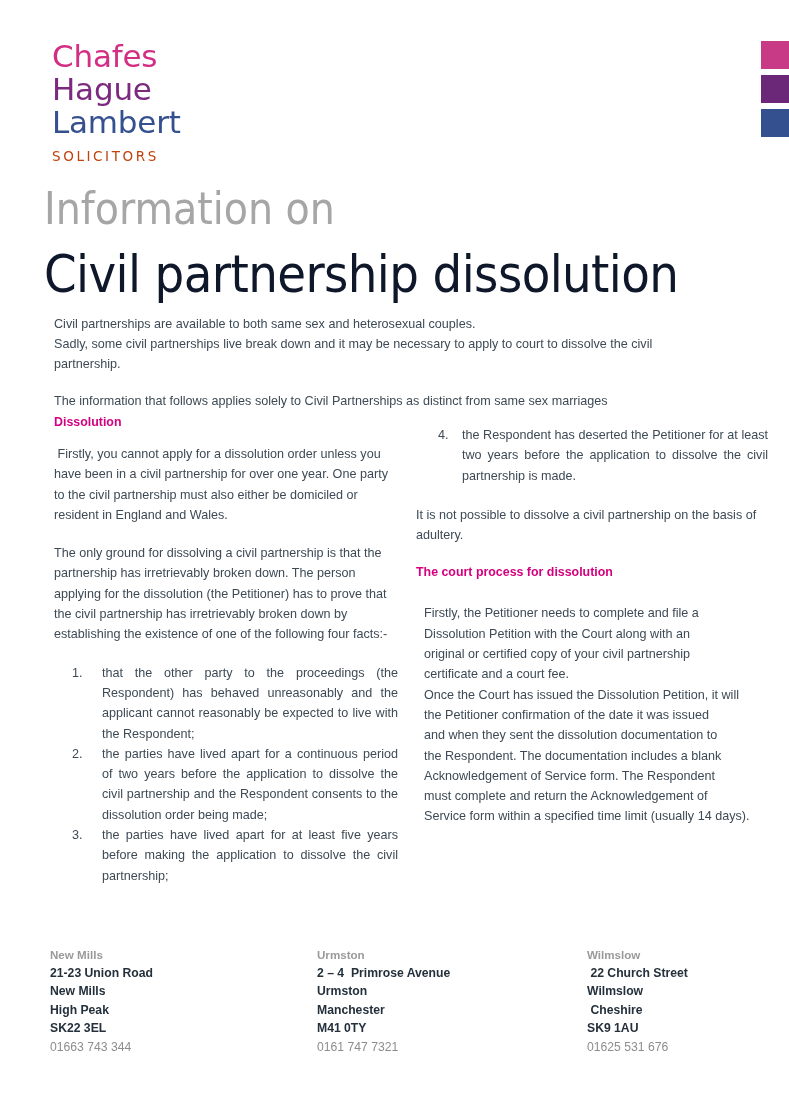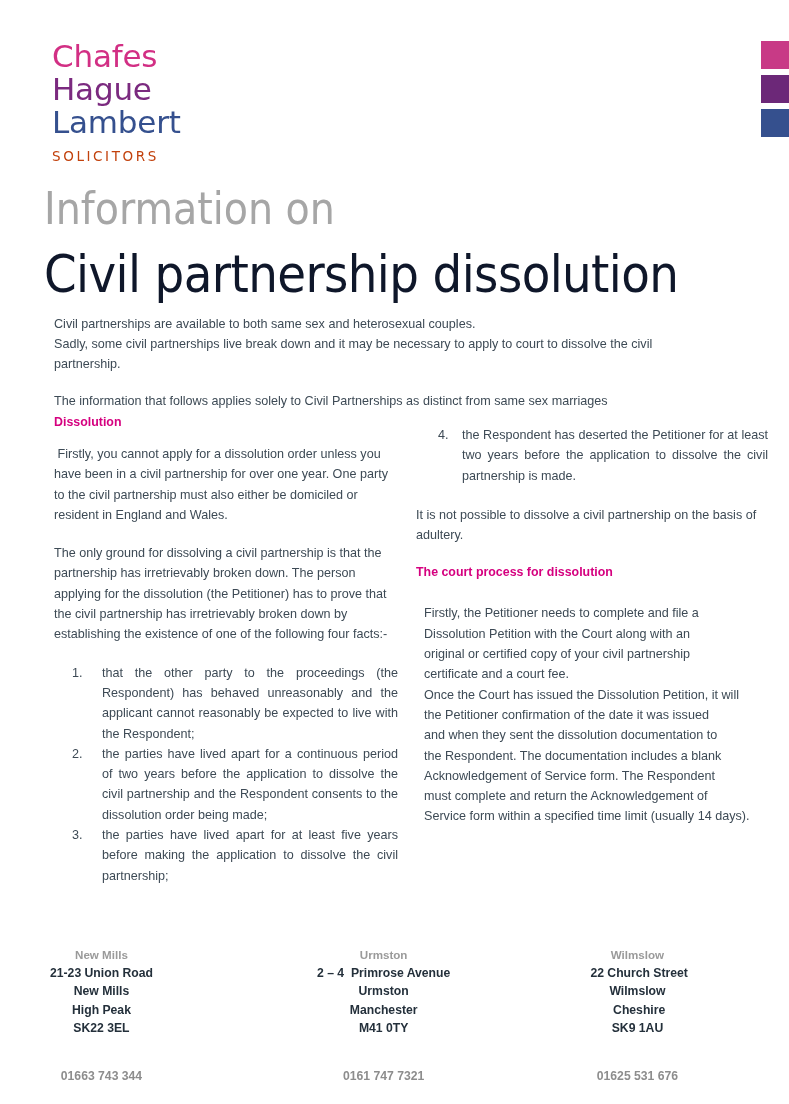--- a/index.html
+++ b/index.html
@@ -160,46 +160,45 @@
   }
 
   
   .footer {
     position: absolute;
     left: 0;
     top: 946px;
     width: 789px;
     height: 120px;
   }
-  .fcol { position: absolute; top: 0; text-align: center; }
+  .fcol { position: absolute; top: 0; }
   .fcol-1 { left: 50px; }
   .fcol-2 { left: 317px; }
   .fcol-3 { left: 587px; }
 
   .f-city {
     font-size: 11.6px;
     font-weight: bold;
     color: #9a9a9a;
     line-height: 18px;
     white-space: pre;
   }
   .f-line {
     font-size: 12.2px;
     font-weight: bold;
     color: #24303b;
     line-height: 18.4px;
     white-space: pre;
   }
   .f-phone {
     font-size: 12.2px;
-    font-weight: bold;
+    font-weight: normal;
     color: #8d8d8d;
     line-height: 18.4px;
     white-space: pre;
-    margin-top: 29px;
   }
 </style>
 </head>
 <body>
 
 <div class="page">
 
   <div class="logo-block">
     <div class="logo-line logo-chafes">Chafes</div>
     <div class="logo-line logo-hague">Hague</div>

